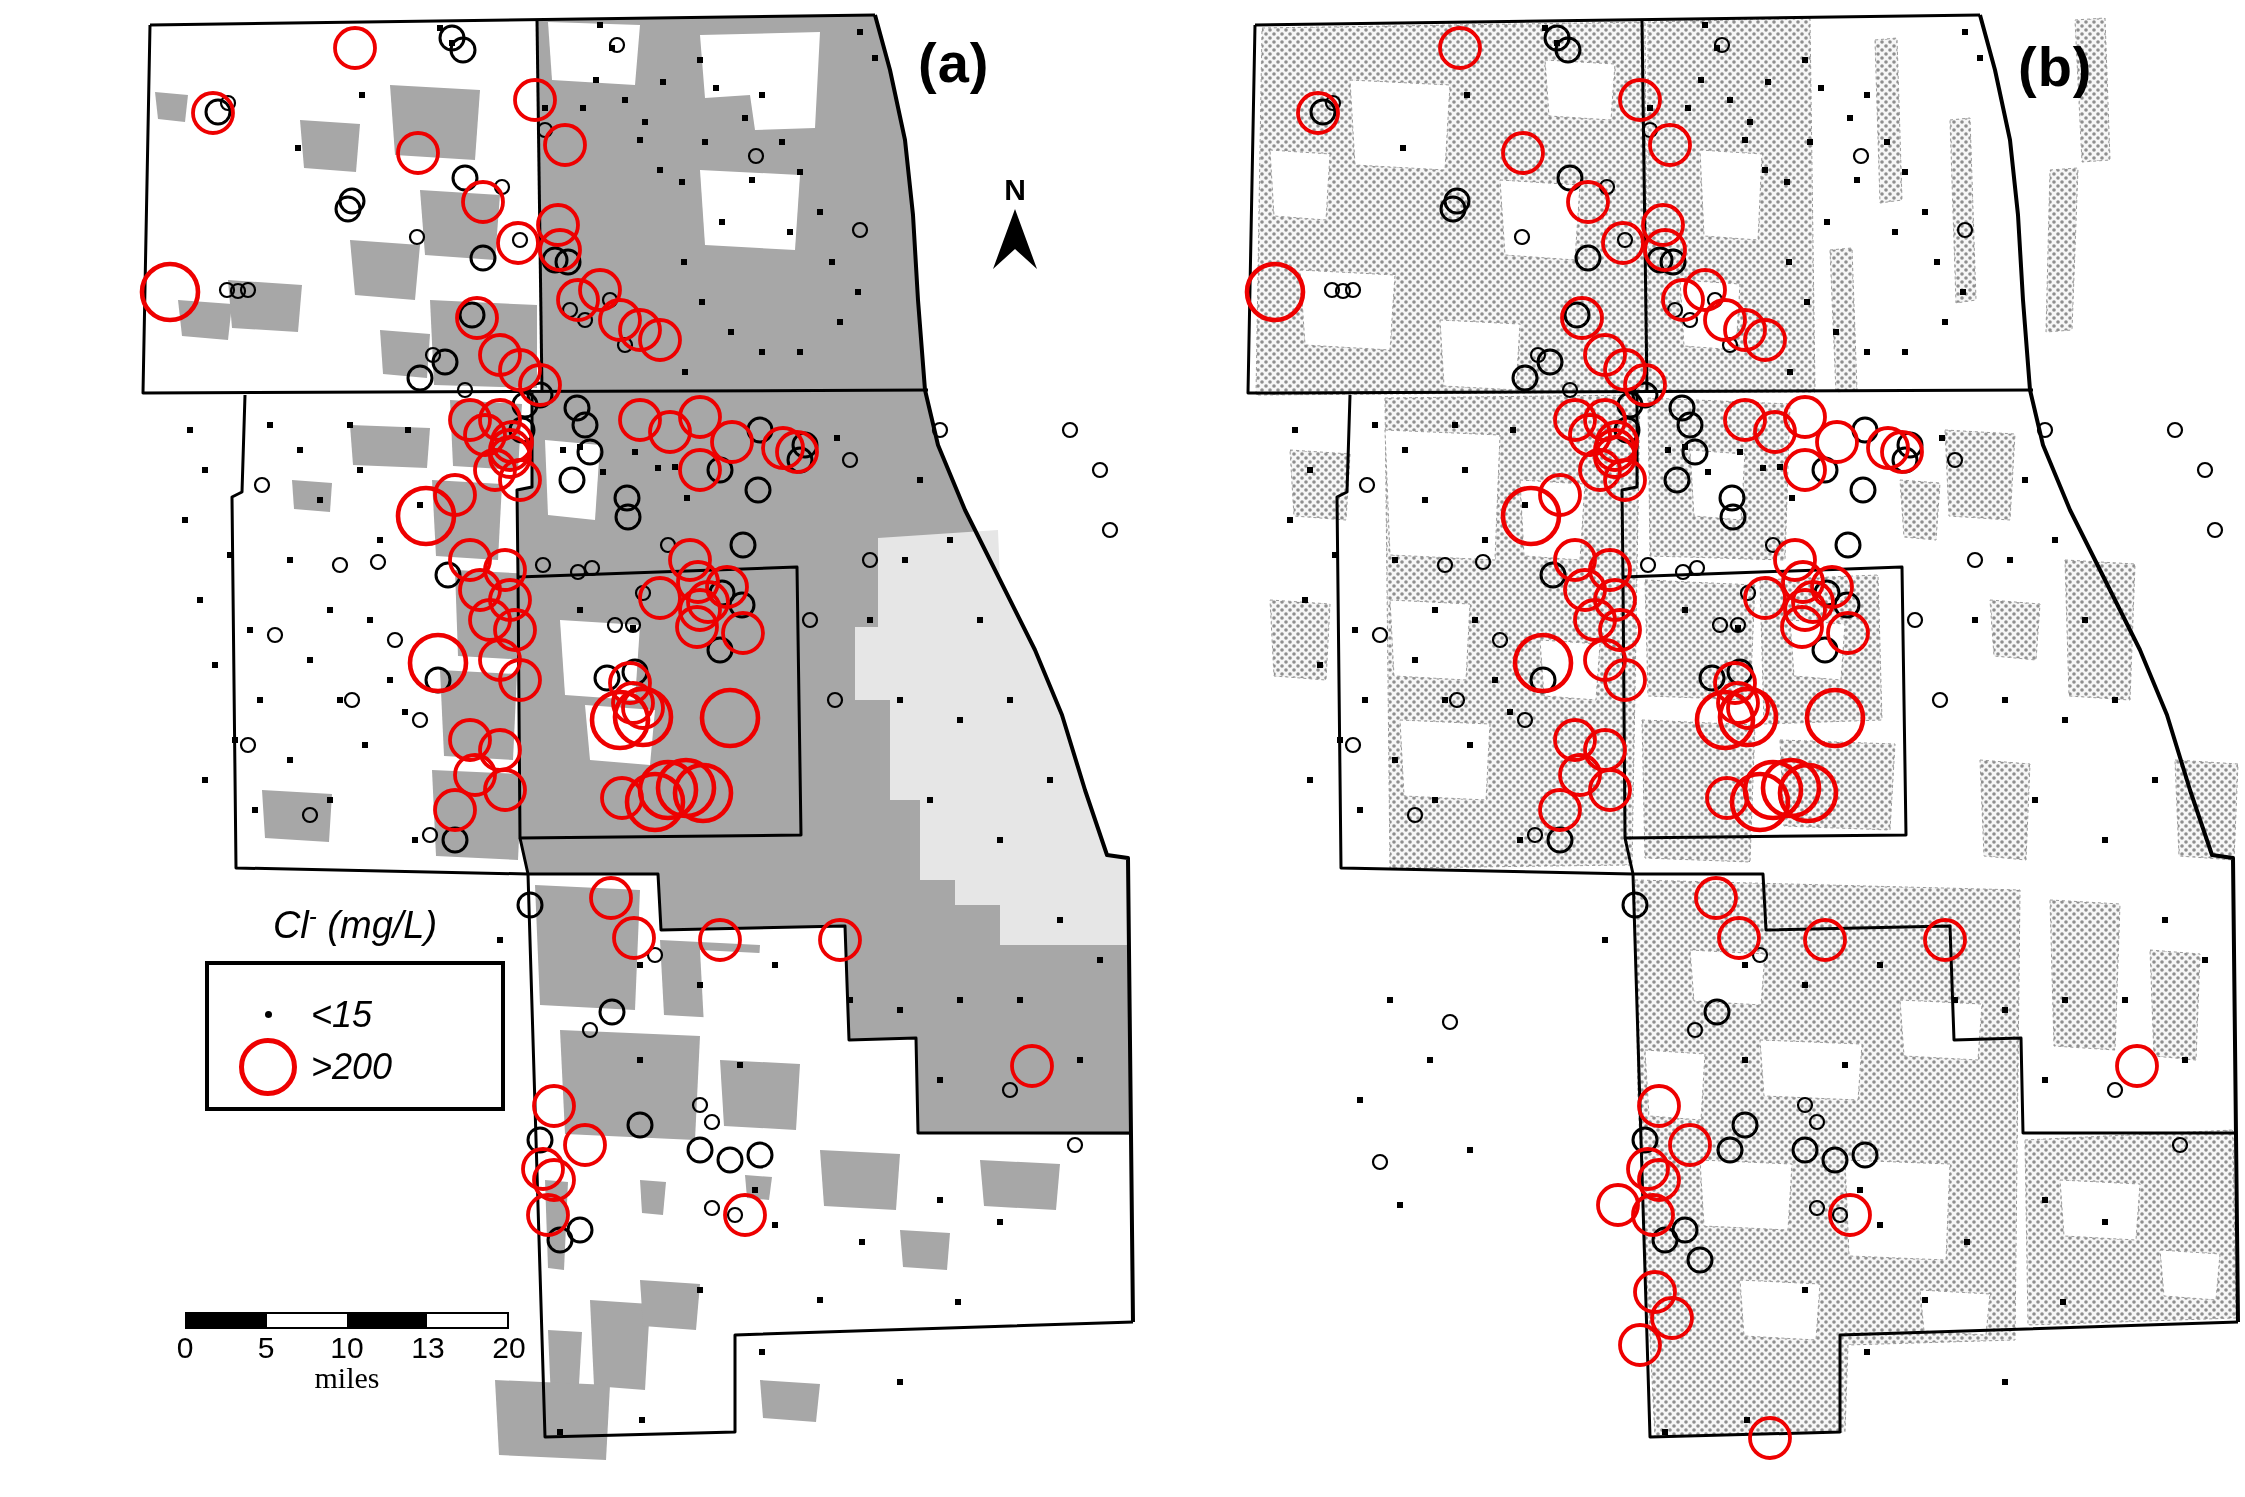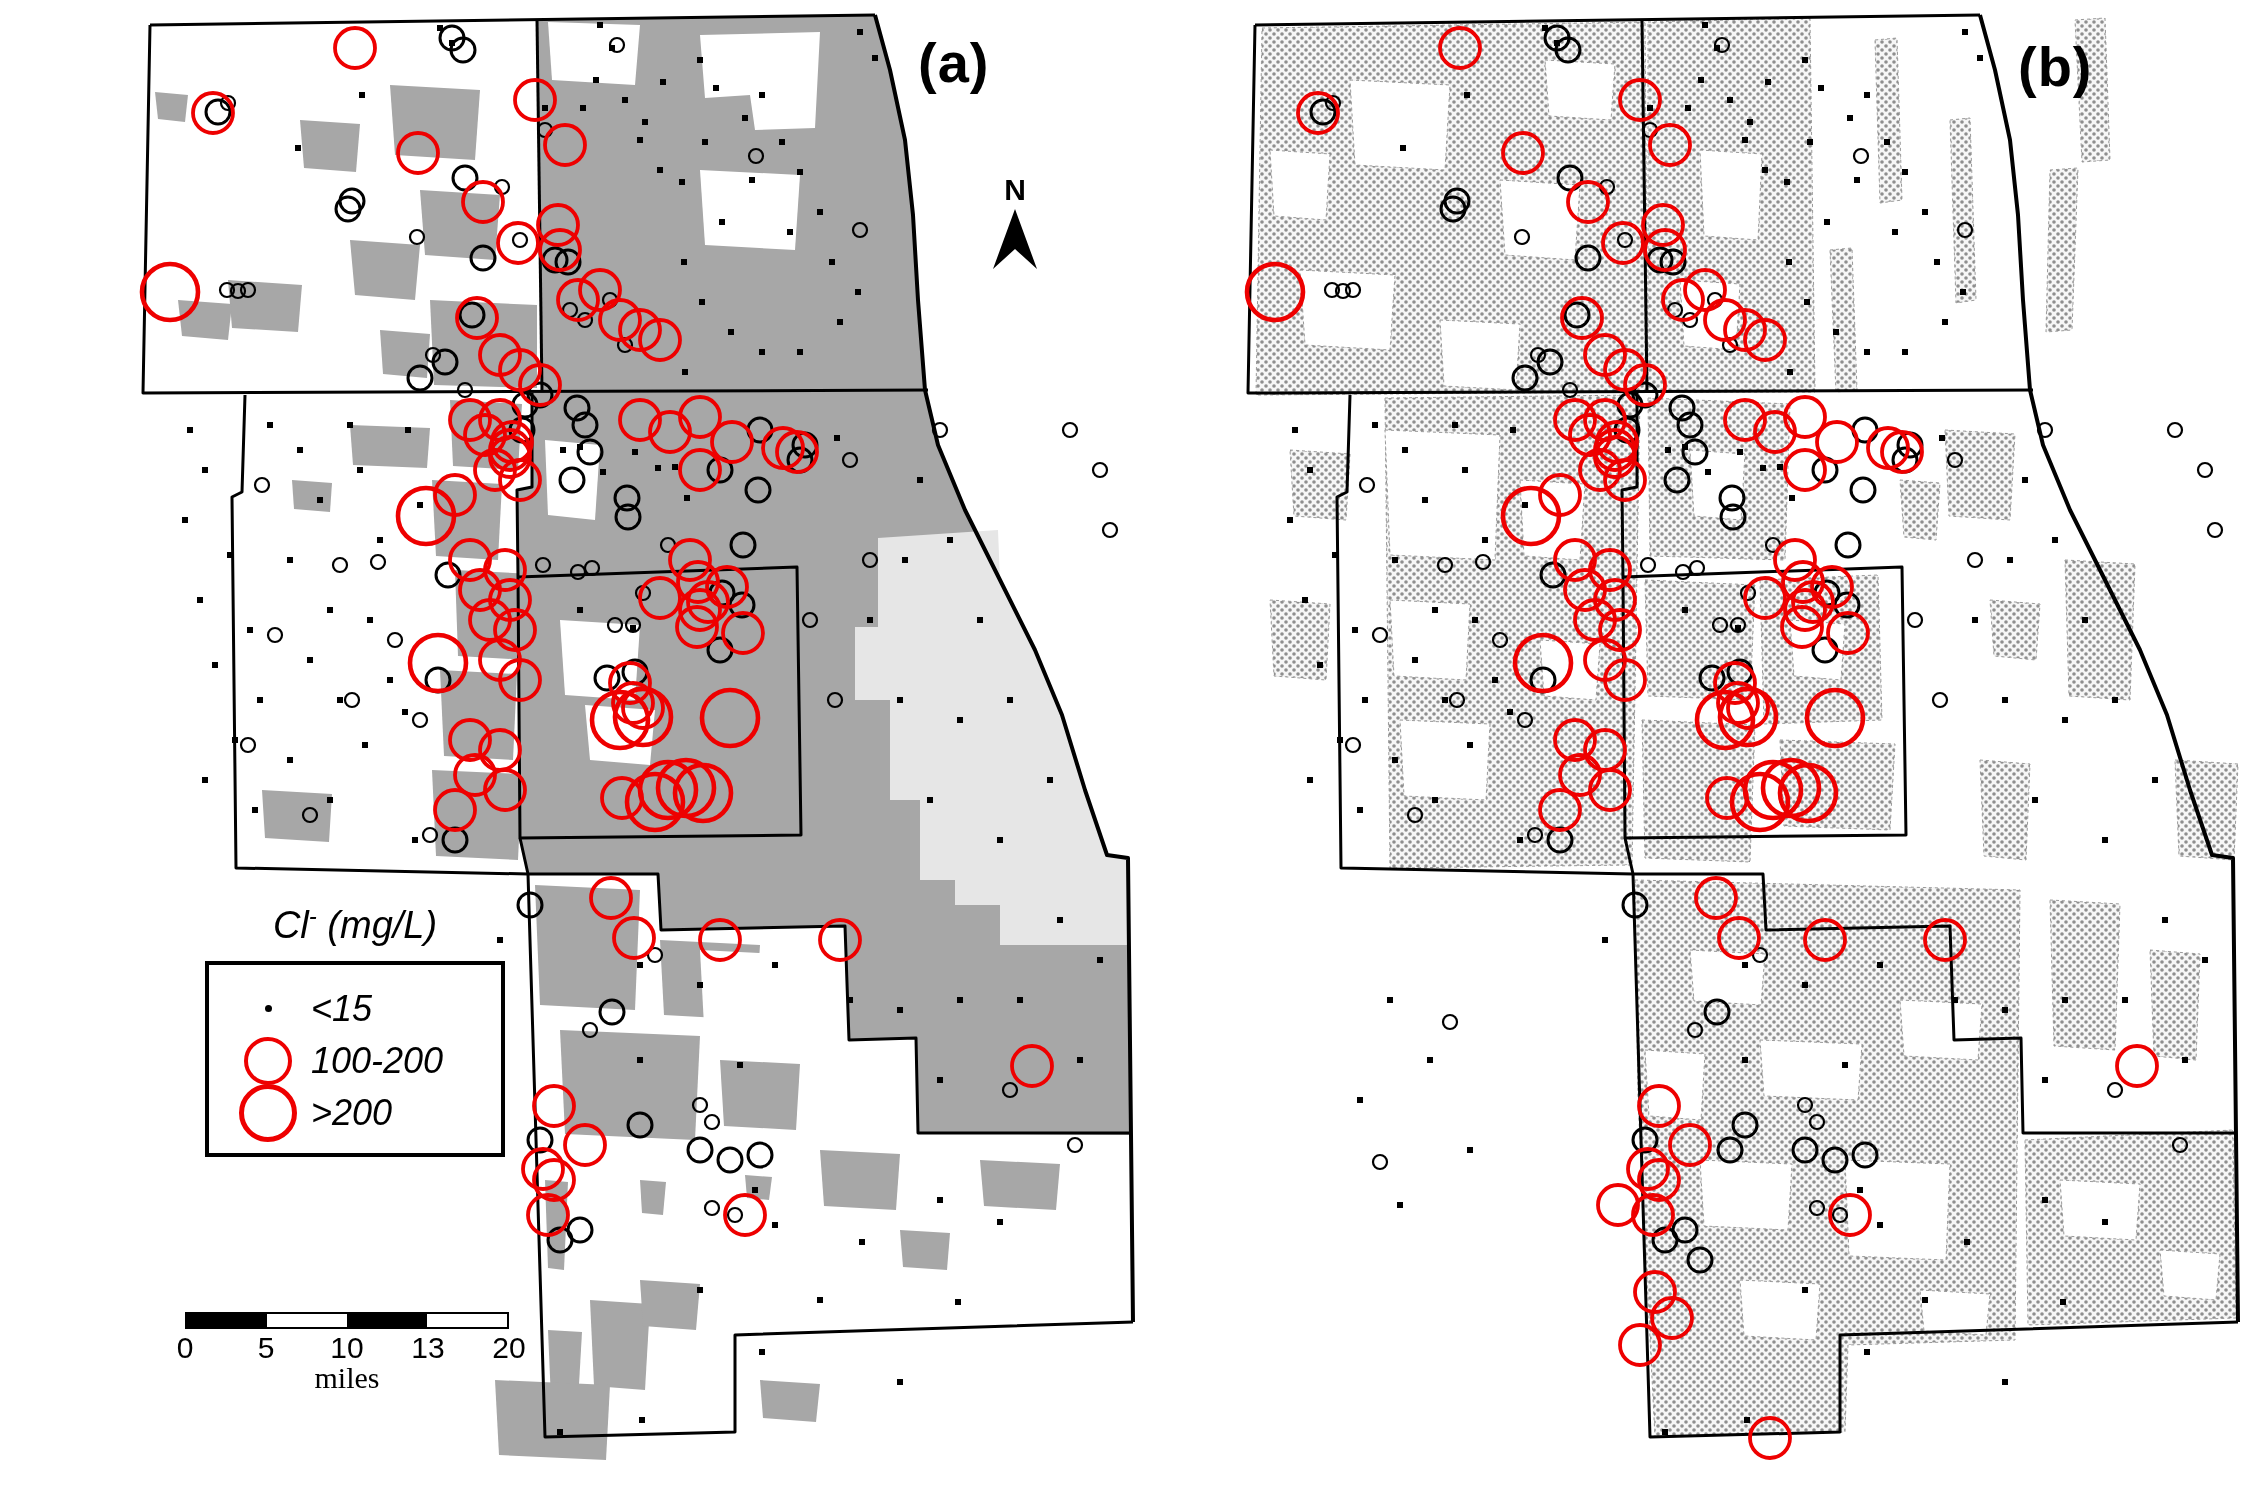--- a/index.html
+++ b/index.html
@@ -7,21 +7,21 @@
        font-family:"Liberation Sans",sans-serif;color:#000;}
   .map-svg{position:absolute;left:0;top:0;}
   .panel-label{position:absolute;font-size:56px;font-weight:bold;letter-spacing:1px;}
   .panel-label.a{left:918px;top:30px;}
   .panel-label.b{left:2018px;top:34px;}
   .north{position:absolute;left:975px;top:175px;width:80px;text-align:center;}
   .north .n-label{font-size:30px;font-weight:bold;line-height:1;}
   .legend{position:absolute;left:205px;top:902px;width:300px;font-style:italic;}
   .legend-title{font-size:38px;text-align:center;margin-bottom:14px;}
   .legend-title sup{font-size:24px;}
-  .legend-box{border:4px solid #000;background:#fff;padding:18px 10px 14px 16px;}
+  .legend-box{border:4px solid #000;background:#fff;padding:24px 10px 14px 16px;}
   .legend-row{display:flex;align-items:center;height:52px;}
   .legend-sym-cell{width:86px;display:flex;justify-content:center;align-items:center;}
   .legend-sym{border-radius:50%;box-sizing:border-box;}
   .legend-lab{font-size:36px;}
   .scalebar{position:absolute;left:185px;top:1312px;width:324px;}
   .sb-bar{display:flex;height:17px;border:2px solid #000;box-sizing:border-box;}
   .sb-seg{flex:1;}
   .sb-ticks{position:relative;height:34px;font-size:30px;}
   .sb-ticks span{position:absolute;transform:translateX(-50%);top:2px;}
   .sb-unit{text-align:center;font-size:30px;margin-top:-2px;font-family:Liberation Serif, serif;}
@@ -768,26 +768,20 @@
     <div class="legend-title"><span>Cl</span><sup>-</sup><span> (mg/L)</span></div>
     <div class="legend-box">
       <div class="legend-row">
         <span class="legend-sym-cell">
             <span class="legend-sym" style="height: 7px; width: 7px; background: rgb(0, 0, 0);"></span>
           </span>
         <span class="legend-lab">&lt;15</span>
       </div>
       <div class="legend-row">
         <span class="legend-sym-cell">
-            <span class="legend-sym" style="height: 48px; width: 48px; border: 4.8px solid rgb(238, 0, 0); background: rgba(255, 255, 255, 0);"></span>
-          </span>
-        <span class="legend-lab">100-200</span>
-      </div>
-      <div class="legend-row">
-        <span class="legend-sym-cell">
             <span class="legend-sym" style="height: 58px; width: 58px; border: 5.6px solid rgb(238, 0, 0); background: rgba(255, 255, 255, 0);"></span>
           </span>
         <span class="legend-lab">&gt;200</span>
       </div>
     </div>
   </div>
 
   <div class="scalebar">
     <div class="sb-bar">
       <span class="sb-seg" style="background:#000"></span>

